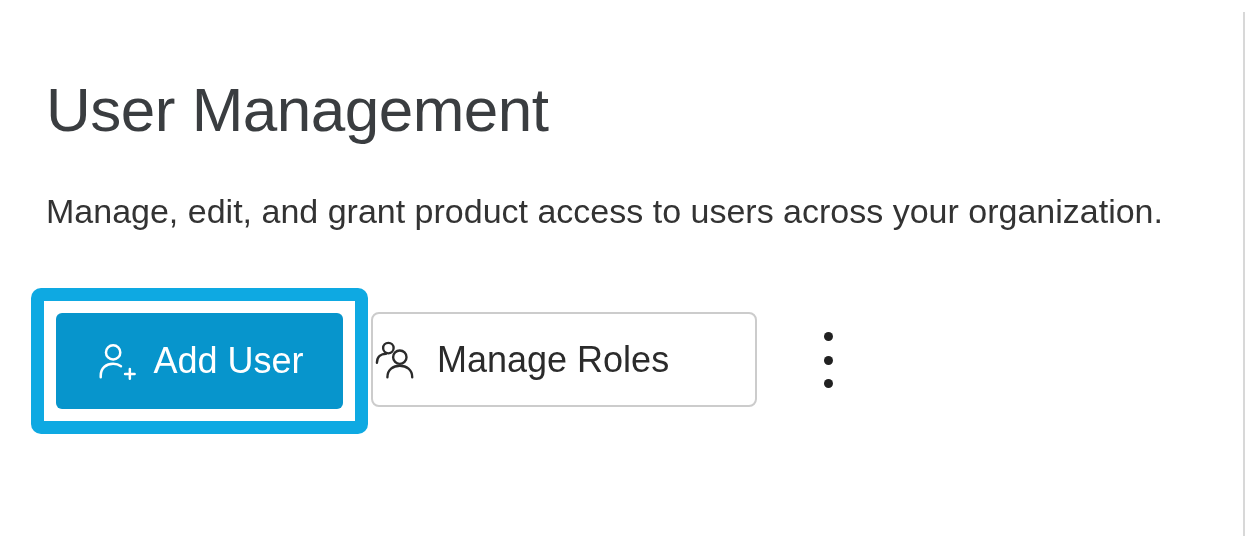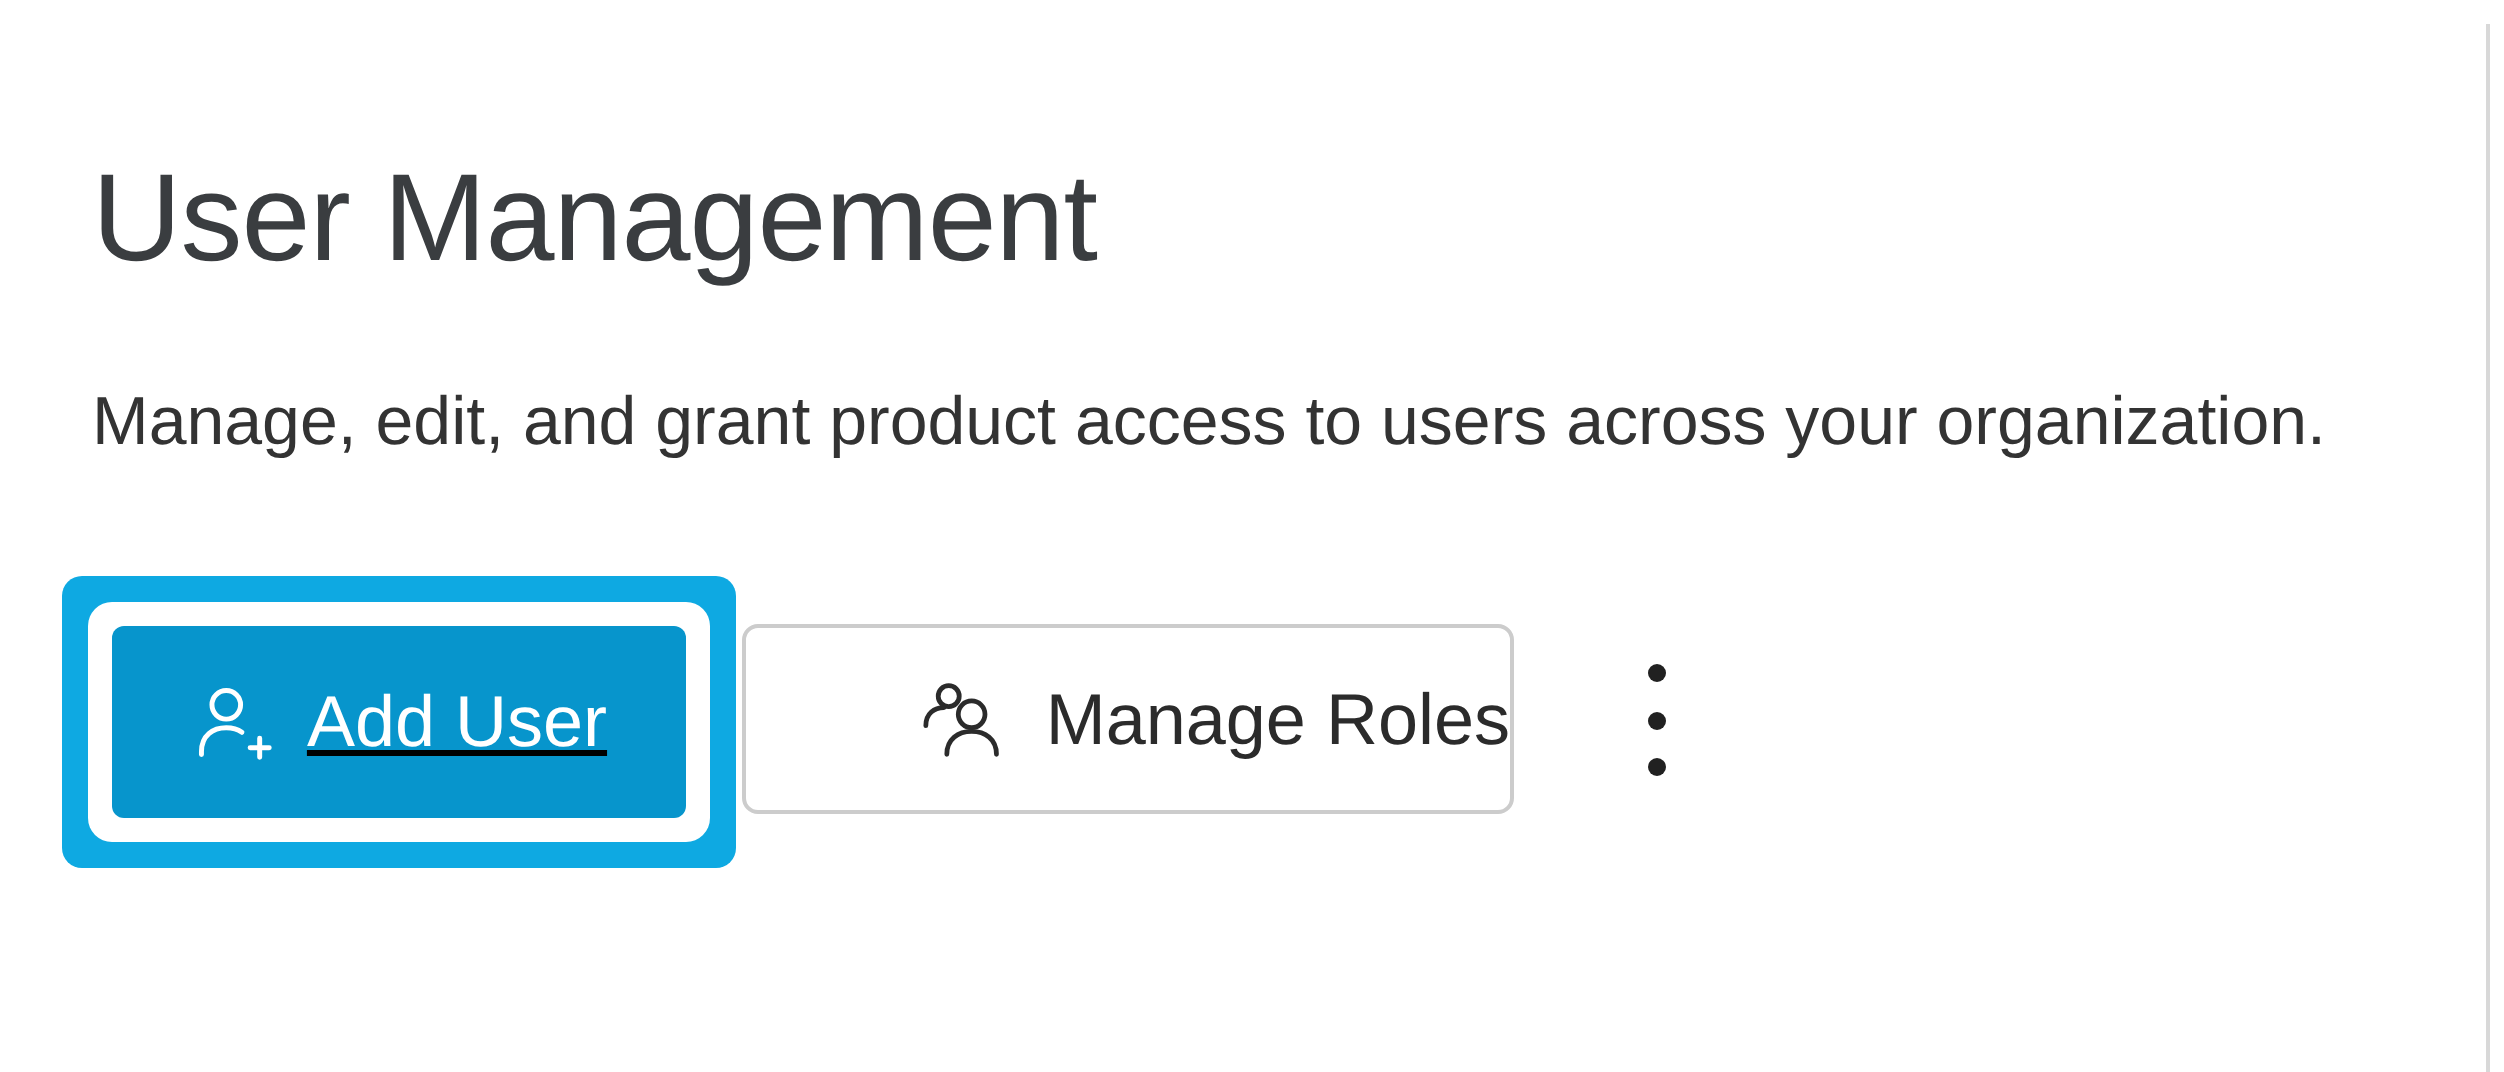--- a/index.html
+++ b/index.html
@@ -17,36 +17,36 @@
     font-size:34px; font-weight:400; color:var(--body-text,#333);
     white-space:nowrap;
   }
 
   
   .focus-ring {
     position:absolute; left:31px; top:288px; width:337px; height:146px;
     background:var(--focus-ring,#0ea9e2); border-radius:10px; padding:13px;
   }
   .focus-gap {
-    width:100%; height:100%; background:#ffffff; border-radius:12px; padding:12px;text-decoration:underline;
+    width:100%; height:100%; background:#ffffff; border-radius:0; padding:12px;
   }
   .btn-primary {
     width:100%; height:100%;
     background:var(--primary-button-bg,#0795cc);
     border:none; border-radius:6px; cursor:pointer;
     display:flex; align-items:center; justify-content:center; gap:16px;
     color:var(--primary-button-text,#fff); font-size:36px; font-weight:400;
     font-family:inherit;
   }
 
   .btn-secondary {
     position:absolute; left:371px; top:312px; width:386px; height:95px;
     background:#ffffff; border:2px solid var(--secondary-button-border,#ccc);
     border-radius:8px; cursor:pointer;
-    display:flex; align-items:center; justify-content:flex-end; gap:18px;
+    display:flex; align-items:center; justify-content:flex-start; gap:18px;
     color:var(--secondary-button-text,#2b2b2b); font-size:36px; font-weight:400;
     font-family:inherit;
   }
 
   .kebab {
     position:absolute; left:806px; top:332px; width:44px; height:56px;
     display:flex; flex-direction:column; align-items:center; justify-content:space-between;
     background:transparent; border:none; cursor:pointer; padding:0;
   }
   .kebab .dot {

